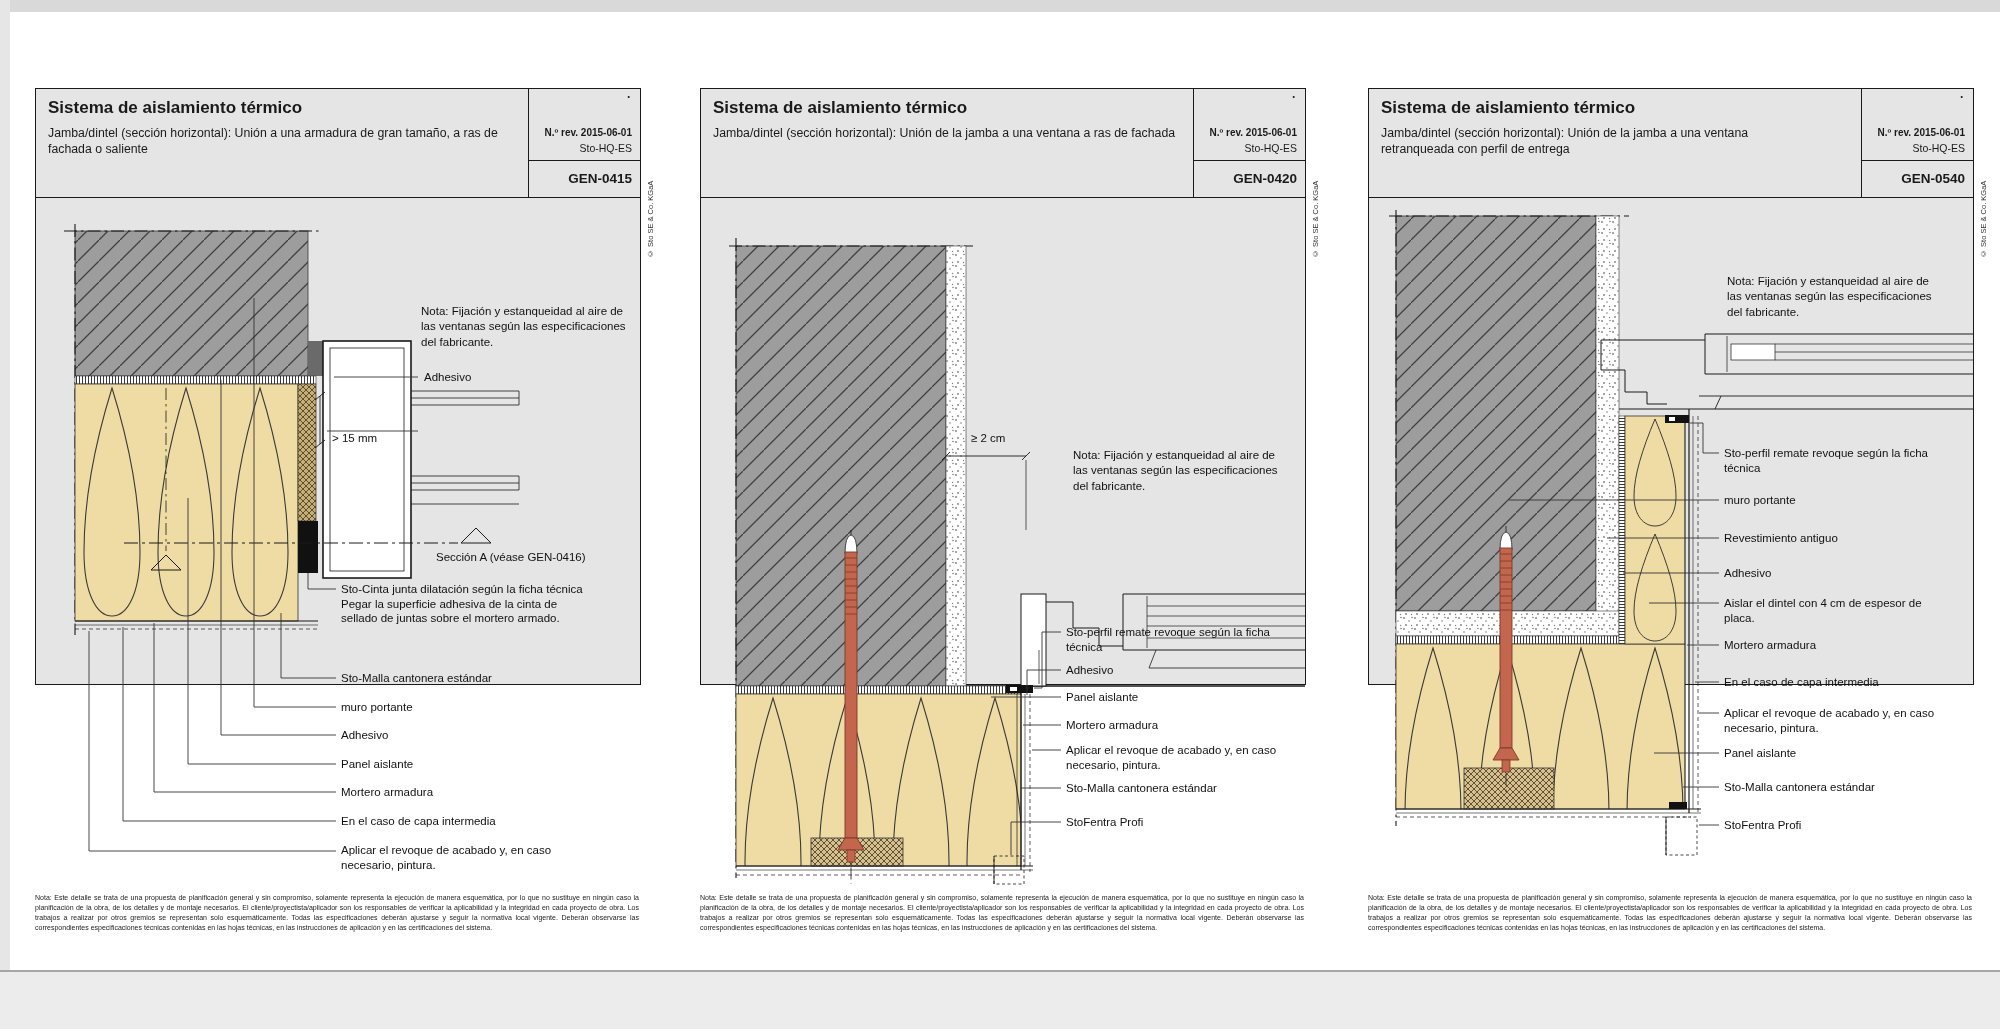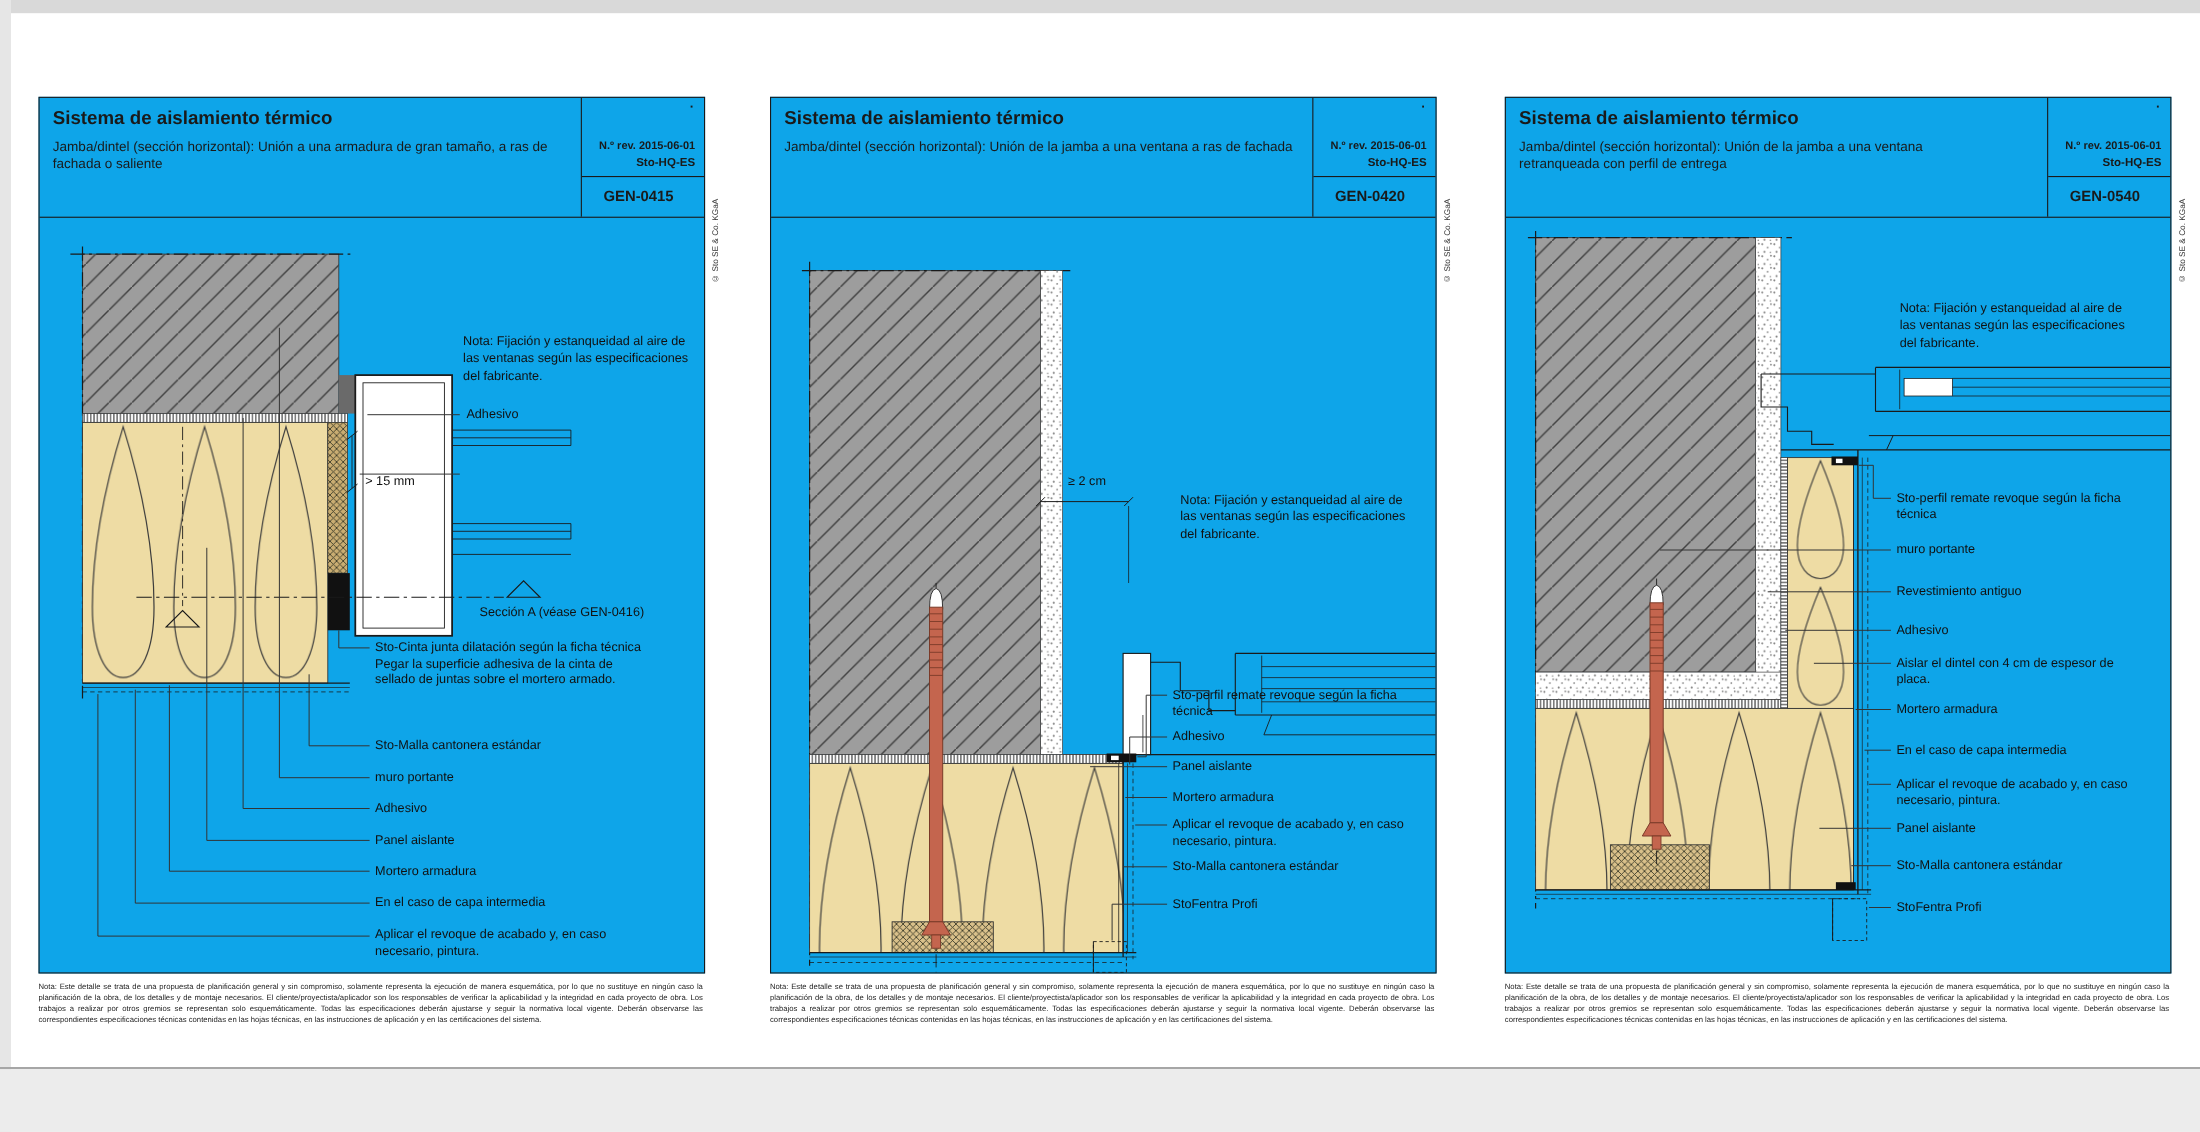--- a/index.html
+++ b/index.html
@@ -3,30 +3,30 @@
 <meta charset="utf-8">
 <style>
   html,body{margin:0;padding:0;background:#fff;font-family:"Liberation Sans",sans-serif;color:#1a1a1a}
   .board{position:relative;width:2000px;height:1029px;background:#fff;overflow:hidden}
   .chrome-top{position:absolute;left:0;top:0;width:2000px;height:12px;background:#d9d9d9}
   .chrome-left{position:absolute;left:0;top:0;width:10px;height:1029px;background:#e6e6e6}
   .bottom-rule{position:absolute;left:0;top:970px;width:2000px;height:2px;background:#a6a6a6}
   .bottom-band{position:absolute;left:0;top:972px;width:2000px;height:57px;background:#ececec}
 
   .panel{position:absolute;top:88px;width:606px}
-  .frame{position:relative;border:1.3px solid #1a1a1a;background:#0ea5e9;height:797px;box-sizing:border-box}
+  .frame{position:relative;border:1.3px solid #1a1a1a;background:#e5e5e5;height:597px;box-sizing:border-box}
   .titleblock{position:relative;height:109px;border-bottom:1.3px solid #1a1a1a;box-sizing:border-box;padding:9px 120px 0 12px}
   .title{font-weight:bold;font-size:17px}
   .subtitle{font-size:12.3px;margin-top:7px;line-height:1.32}
   .revbox{position:absolute;right:0;top:0;width:112px;height:107.7px;border-left:1.3px solid #1a1a1a;box-sizing:border-box}
   .rev-top{position:relative;height:71px;border-bottom:1.3px solid #1a1a1a}
   .rev-dot{position:absolute;top:1px;right:9px;font-weight:bold;font-size:12px}
   .rev-line1{position:absolute;bottom:22px;right:8px;font-size:10px;font-weight:bold;white-space:nowrap}
-  .rev-line2{position:absolute;bottom:6px;right:8px;font-size:10.5px;font-weight:bold}
-  .rev-code{height:36px;line-height:36px;text-align:center;padding-right:8px;font-weight:bold;font-size:13.5px}
+  .rev-line2{position:absolute;bottom:6px;right:8px;font-size:10.5px;font-weight:normal}
+  .rev-code{height:36px;line-height:36px;text-align:right;padding-right:8px;font-weight:bold;font-size:13.5px}
   .copyright{position:absolute;top:2px;right:-14px;height:168px;writing-mode:vertical-rl;transform:rotate(180deg);font-size:7.5px;color:#333;white-space:nowrap}
 
   .drawing{position:relative;height:688px;overflow:hidden}
   svg.draw{position:absolute;left:0;top:0}
   .lbl{position:absolute;font-size:11.5px;line-height:1.28;color:#111}
   .pre{white-space:pre-line}
   .note{position:absolute;font-size:11.5px;line-height:1.33;color:#111}
   .dim{position:absolute;font-size:11.5px;color:#111;white-space:nowrap}
   .disclaimer{position:absolute;top:805px;left:0;width:604px;font-size:7px;line-height:1.42;color:#222;text-align:justify}
 </style>

